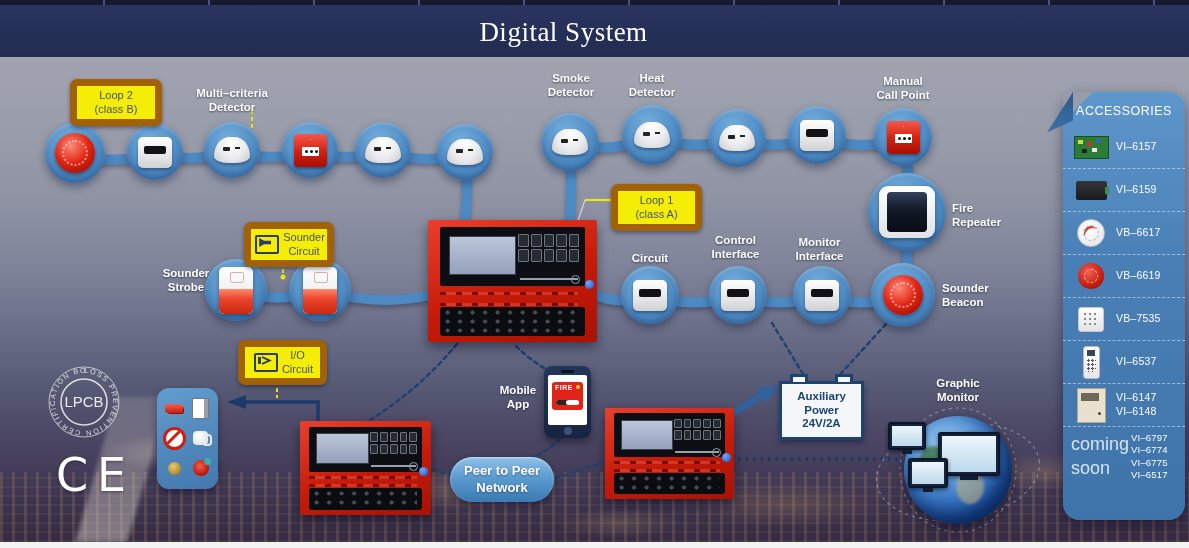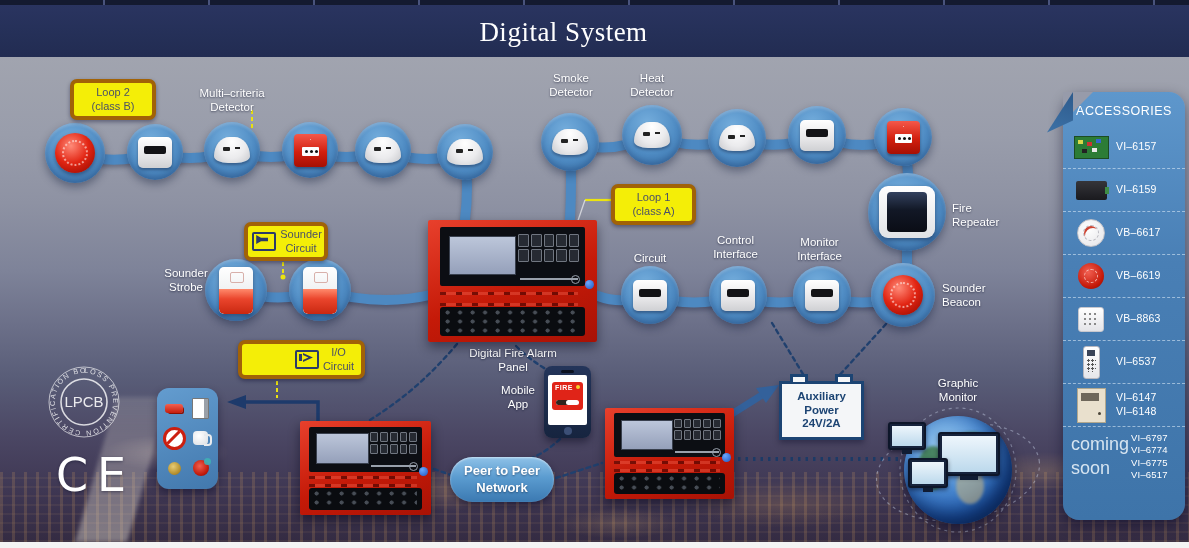--- a/index.html
+++ b/index.html
@@ -75,26 +75,26 @@
   .dev-strobe::before{content:"";position:absolute;left:11px;top:5px;width:12px;height:9px;border:1px solid #d8b0aa;border-radius:2px;}
   .dev-strobe::after{content:"";position:absolute;left:0;right:0;bottom:0;height:25px;border-radius:0 0 5px 5px;
     background:linear-gradient(#ff8a6c,#ea452c 40%,#c92811);}
   .dev-repeater{width:56px;height:52px;position:relative;border-radius:9px;
     background:linear-gradient(#ffffff,#e0e2e5);box-shadow:0 2px 4px rgba(0,0,30,.4);}
   .dev-repeater::after{content:"";position:absolute;left:8px;right:8px;top:6px;bottom:6px;border-radius:4px;
     background:linear-gradient(#33415e,#121826 45%,#0a0d15);}
 
   
   .lbl{position:absolute;color:#fff;font-size:11.5px;line-height:1.2;text-align:center;
-    text-shadow:0 1px 2px rgba(10,15,40,.6);}
+    text-shadow:0 1px 2px rgba(10,15,40,.6);font-weight:bold;}
   .lbl span{display:block;}
   .lbl.left{text-align:left;}
 
   
-  .callout{position:absolute;background:#f4ee07;border:4px solid #a16207;border-radius:7px;
+  .callout{position:absolute;background:#f4ee07;border:7px solid #a16207;border-radius:7px;
     color:#4b5166;font-size:11px;line-height:1.25;text-align:center;box-shadow:0 2px 4px rgba(0,0,40,.4);
     display:flex;align-items:center;justify-content:center;}
   .callout .txt span{display:block;}
   .co-icon{width:20px;height:15px;border:2px solid #2c3b68;border-radius:2px;margin:0 4px 0 2px;
     position:relative;flex:none;}
   .co-icon.speaker::after{content:"";position:absolute;left:2px;top:1px;width:12px;height:9px;background:#2c3b68;
     clip-path:polygon(0 0,40% 30%,100% 30%,100% 70%,40% 70%,0 100%);}
   .co-icon.io::after{content:"";position:absolute;left:2px;top:2px;width:3px;height:7px;background:#2c3b68;}
   .co-icon.io::before{content:"";position:absolute;left:6px;top:1px;width:10px;height:9px;background:#2c3b68;
     clip-path:polygon(0 0,100% 50%,0 100%,0 78%,55% 50%,0 22%);}
@@ -334,20 +334,24 @@
       <span>Detector</span>
     </div>
   <div class="lbl" style="left:531px;top:72px;width:80px;">
       <span>Smoke</span>
       <span>Detector</span>
     </div>
   <div class="lbl" style="left:612px;top:72px;width:80px;">
       <span>Heat</span>
       <span>Detector</span>
     </div>
+  <div class="lbl" style="left:853px;top:75px;width:100px;">
+      <span>Manual</span>
+      <span>Call Point</span>
+    </div>
   <div class="lbl left" style="left:952px;top:202px;width:70px;">
       <span>Fire</span>
       <span>Repeater</span>
     </div>
   <div class="lbl left" style="left:942px;top:282px;width:70px;">
       <span>Sounder</span>
       <span>Beacon</span>
     </div>
   <div class="lbl" style="left:772px;top:236px;width:95px;">
       <span>Monitor</span>
@@ -356,24 +360,20 @@
   <div class="lbl" style="left:688px;top:234px;width:95px;">
       <span>Control</span>
       <span>Interface</span>
     </div>
   <div class="lbl" style="left:605px;top:252px;width:90px;">
       <span>Circuit</span>
     </div>
   <div class="lbl" style="left:140px;top:267px;width:92px;">
       <span>Sounder</span>
       <span>Strobe</span>
-    </div>
-  <div class="lbl" style="left:433px;top:347px;width:160px;">
-      <span>Digital Fire Alarm</span>
-      <span>Panel</span>
     </div>
   <div class="lbl" style="left:488px;top:384px;width:60px;">
       <span>Mobile</span>
       <span>App</span>
     </div>
   <div class="lbl" style="left:908px;top:377px;width:100px;">
       <span>Graphic</span>
       <span>Monitor</span>
     </div>
 
@@ -389,21 +389,21 @@
         <span>(class A)</span>
       </div>
   </div>
   <div class="callout" style="left:244px;top:222px;width:76px;height:31px;">
     <div class="co-icon speaker"></div>
     <div class="txt">
         <span>Sounder</span>
         <span>Circuit</span>
       </div>
   </div>
-  <div class="callout" style="left:238px;top:340px;width:75px;height:31px;padding-left:44px;">
+  <div class="callout" style="left:238px;top:340px;width:75px;height:31px;">
     <div class="co-icon io"></div>
     <div class="txt">
         <span>I/O</span>
         <span>Circuit</span>
       </div>
   </div>
 
   <div class="fp" style="left:428px;top:220px;width:169px;height:122px;">
     <div class="scr">
         <div class="lcd"></div>
@@ -544,21 +544,21 @@
       <div class="acc-item">
         <div class="acc-thumbwrap">
             <div class="t-rround"></div>
           </div>
         <div class="acc-code">VB–6619</div>
       </div>
       <div class="acc-item">
         <div class="acc-thumbwrap">
             <div class="t-wsq"></div>
           </div>
-        <div class="acc-code">VB–8863</div>
+        <div class="acc-code">VB–7535</div>
       </div>
       <div class="acc-item">
         <div class="acc-thumbwrap">
             <div class="t-phone"></div>
           </div>
         <div class="acc-code">VI–6537</div>
       </div>
       <div class="acc-item">
         <div class="acc-thumbwrap">
             <div class="t-beige"></div>

